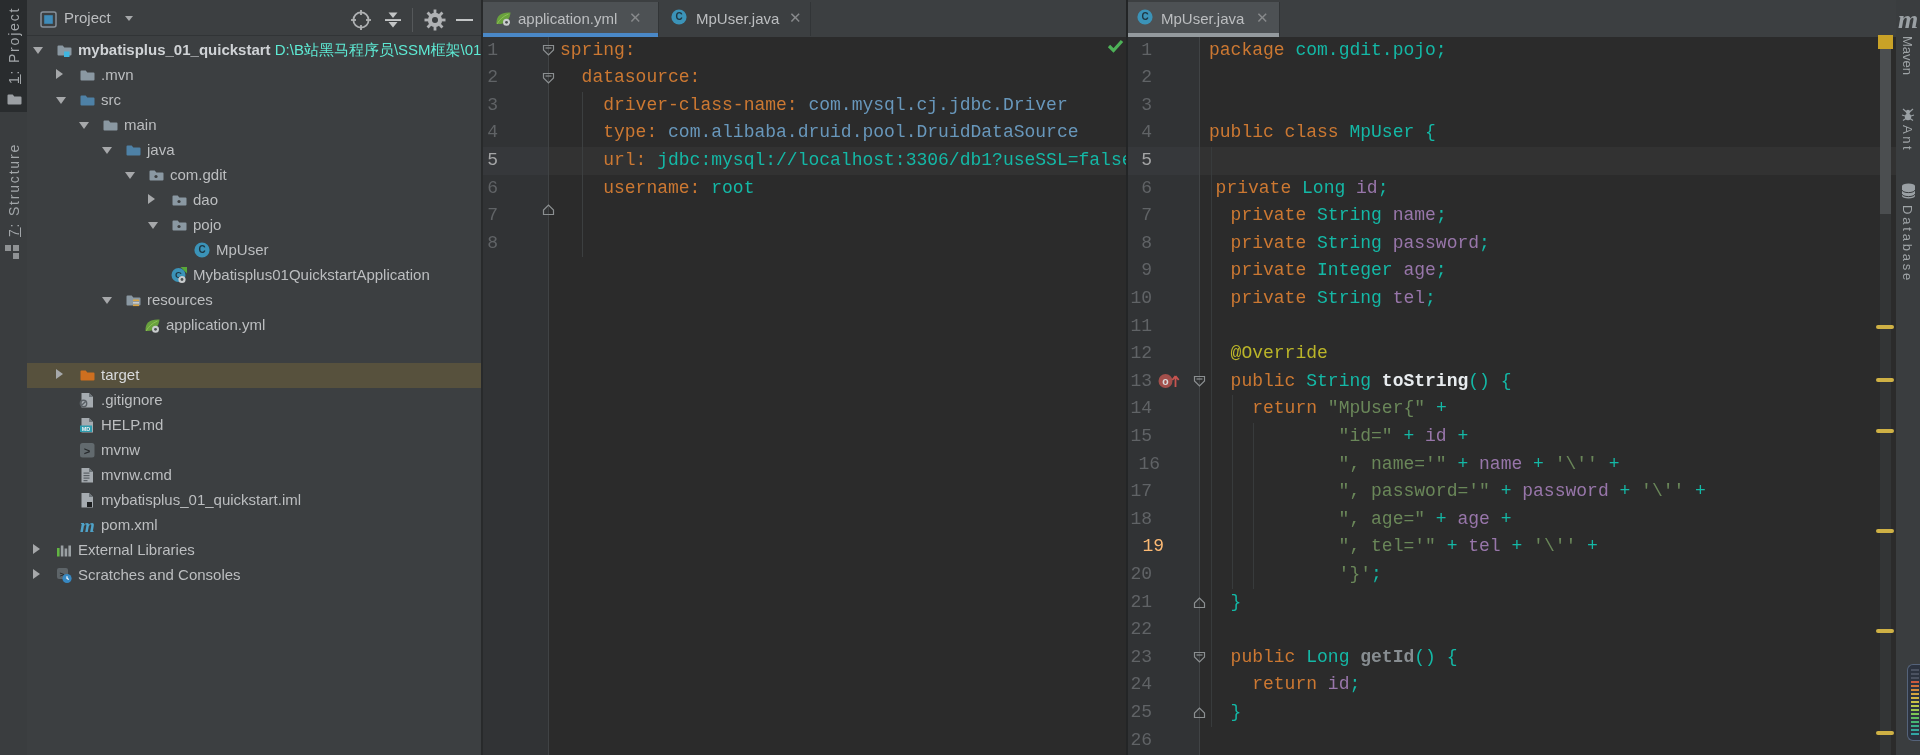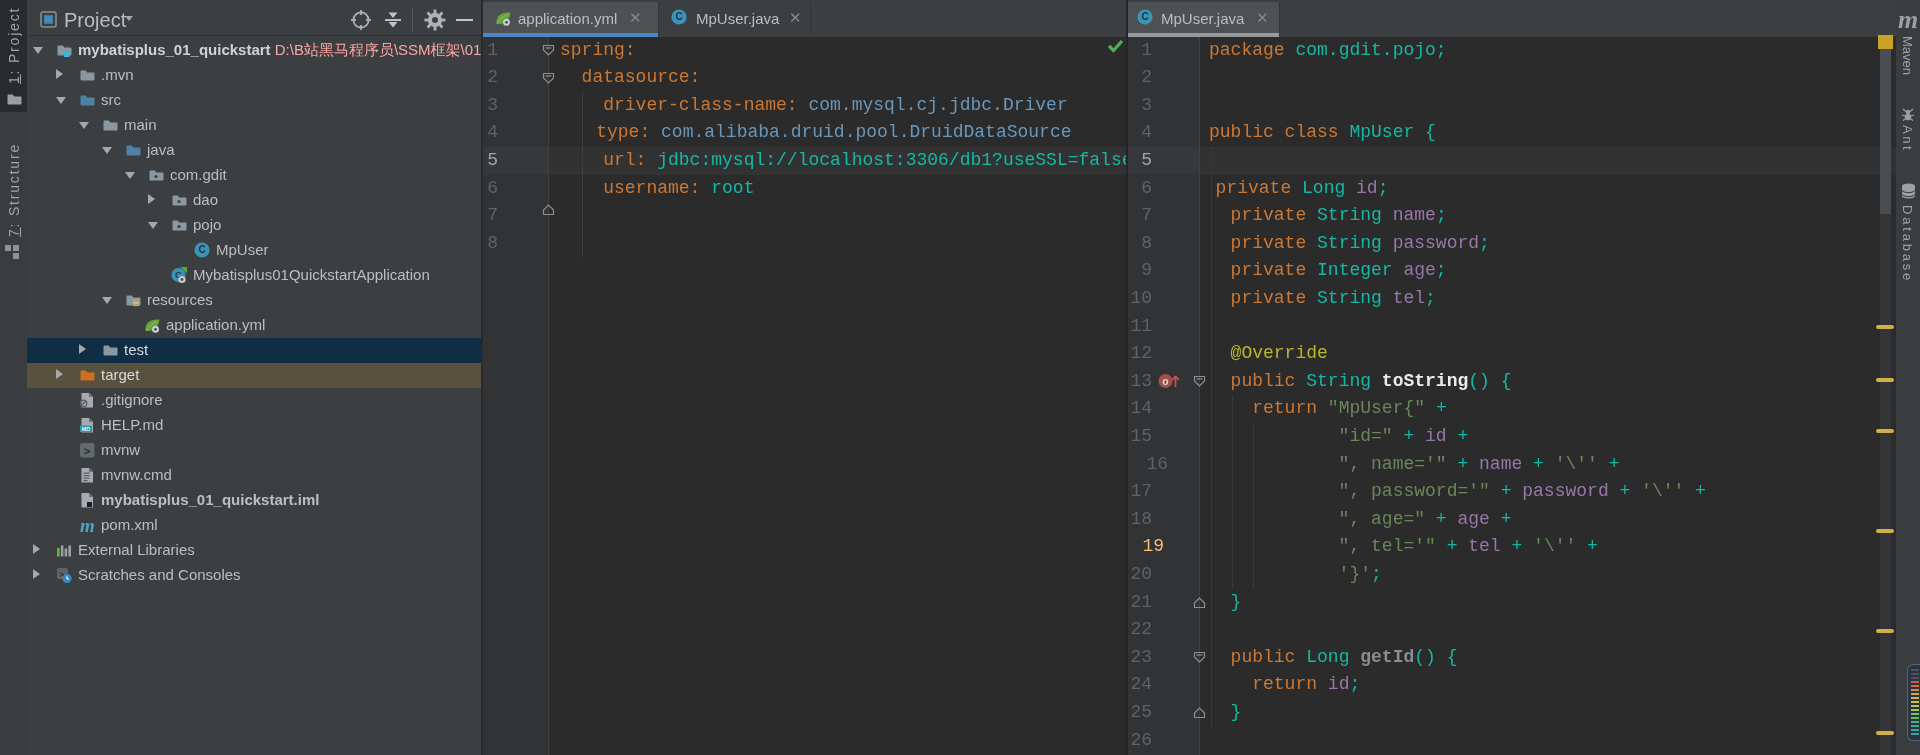--- a/index.html
+++ b/index.html
@@ -26,21 +26,21 @@
       <rect x="1" y="1" width="6" height="6" fill="#8f9294"></rect>
       <rect x="9" y="1" width="6" height="6" fill="#8f9294"></rect>
       <rect x="9" y="9" width="6" height="6" fill="#8f9294"></rect>
     </svg>
 <div class="abs" style="left:27px;top:0;width:455px;height:755px;background:#3c3f41;"></div>
 <div class="abs" style="left:27px;top:0;width:455px;height:36px;background:#3c3f41;border-bottom:1px solid #313436;"></div>
 <svg width="17" height="17" viewBox="0 0 17 17" style="position:absolute;left:40px;top:11px;">
       <rect x="1" y="1" width="15" height="15" rx="2" fill="none" stroke="#87919b" stroke-width="1.5"></rect>
       <rect x="4.2" y="4.2" width="8.6" height="8.6" fill="#3f8cba"></rect>
     </svg>
-<div class="abs" style="left:64px;top:9px;font-size:20px;color:#bcbec0;">Project</div>
+<div class="abs" style="left:64px;top:9px;font-size:15px;color:#bcbec0;">Project</div>
 <div class="abs" style="left:125px;top:16px;width:0;height:0;border-left:4.5px solid transparent;border-right:4.5px solid transparent;border-top:5.5px solid #a6a8aa;"></div>
 <svg width="22" height="22" viewBox="0 0 22 22" style="position:absolute;left:350px;top:9px;">
       <circle cx="11" cy="11" r="7.6" fill="none" stroke="#afb1b3" stroke-width="1.8"></circle>
       <line x1="11" y1="1" x2="11" y2="6" stroke="#afb1b3" stroke-width="1.8"></line>
       <line x1="11" y1="16" x2="11" y2="21" stroke="#afb1b3" stroke-width="1.8"></line>
       <line x1="1" y1="11" x2="6" y2="11" stroke="#afb1b3" stroke-width="1.8"></line>
       <line x1="16" y1="11" x2="21" y2="11" stroke="#afb1b3" stroke-width="1.8"></line>
       <circle cx="11" cy="11" r="3.4" fill="#3c3f41"></circle>
     </svg>
 <svg width="20" height="22" viewBox="0 0 20 22" style="position:absolute;left:383px;top:9px;">
@@ -61,21 +61,21 @@
       <circle cx="11" cy="11" r="7.2" fill="#b0b2b4"></circle>
       <circle cx="11" cy="11" r="3" fill="#3c3f41"></circle>
     </svg>
 <div class="abs" style="left:456px;top:19px;width:17px;height:2.4px;background:#c3c5c6;"></div>
 <div class="row" style="left:27px;top:38px;width:455px;">
 <div class="arrow-e" style="left:6px;"></div>
 <svg width="17" height="17" viewBox="0 0 17 17" style="position:absolute;left:29px;top:4px;">
         <path d="M1.5 4.5 a1 1 0 0 1 1-1 h4.2 l1.6 2 h6.2 a1 1 0 0 1 1 1 v6 a1 1 0 0 1 -1 1 h-12 a1 1 0 0 1 -1-1 z" fill="#8a98a2"></path>
         <rect x="8" y="9.5" width="5.5" height="5.5" fill="#40b6e0"></rect>
       </svg>
-<div class="rlab" style="left:51px;"><b style="color:#d0d3d6">mybatisplus_01_quickstart</b> <span style="color:#fca5a5">D:\B站黑马程序员\SSM框架\01</span></div>
+<div class="rlab" style="left:51px;"><b style="color:#d0d3d6">mybatisplus_01_quickstart</b> <span style="color:#5eead4">D:\B站黑马程序员\SSM框架\01</span></div>
 
 </div>
 <div class="row" style="left:27px;top:63px;width:455px;">
 <div class="arrow-c" style="left:29px;"></div>
 <svg width="17" height="17" viewBox="0 0 17 17" style="position:absolute;left:52px;top:4px;">
         <path d="M1.5 4.5 a1 1 0 0 1 1-1 h4.2 l1.6 2 h6.2 a1 1 0 0 1 1 1 v6 a1 1 0 0 1 -1 1 h-12 a1 1 0 0 1 -1-1 z" fill="#8a98a2"></path>
       </svg>
 <div class="rlab" style="left:74px;">.mvn</div>
 
 </div>
@@ -163,28 +163,20 @@
 <div class="row" style="left:27px;top:313px;width:455px;">
 <svg width="17" height="17" viewBox="0 0 17 17" style="position:absolute;left:117px;top:4px;">
         <path d="M1.5 13.5 C1 5.5 6.5 1.8 15.5 2.5 C15 10 9.5 14.5 2.8 14 Z" fill="#69A13E"></path>
         <path d="M2 14 C4.5 9.5 8.5 6 13.5 4" stroke="#8cc153" stroke-width="1" fill="none"></path>
         <circle cx="11.5" cy="12.3" r="3.5" fill="#c9cccd"></circle>
         <circle cx="11.5" cy="12.3" r="1.4" fill="#4a4e50"></circle>
       </svg>
 <div class="rlab" style="left:139px;">application.yml</div>
 
 </div>
-<div class="row" style="left:27px;top:338px;width:455px;background:#0f2d44;">
-<div class="arrow-c" style="left:52px;"></div>
-<svg width="17" height="17" viewBox="0 0 17 17" style="position:absolute;left:75px;top:4px;">
-        <path d="M1.5 4.5 a1 1 0 0 1 1-1 h4.2 l1.6 2 h6.2 a1 1 0 0 1 1 1 v6 a1 1 0 0 1 -1 1 h-12 a1 1 0 0 1 -1-1 z" fill="#8a98a2"></path>
-      </svg>
-<div class="rlab" style="left:97px;color:#d8dadc;">test</div>
-
-</div>
 <div class="row" style="left:27px;top:363px;width:455px;background:#57513d;">
 <div class="arrow-c" style="left:29px;"></div>
 <svg width="17" height="17" viewBox="0 0 17 17" style="position:absolute;left:52px;top:4px;">
         <path d="M1.5 4.5 a1 1 0 0 1 1-1 h4.2 l1.6 2 h6.2 a1 1 0 0 1 1 1 v6 a1 1 0 0 1 -1 1 h-12 a1 1 0 0 1 -1-1 z" fill="#CE6F1F"></path>
       </svg>
 <div class="rlab" style="left:74px;color:#d8dadc;">target</div>
 
 </div>
 <div class="row" style="left:27px;top:388px;width:455px;">
 <svg width="17" height="17" viewBox="0 0 17 17" style="position:absolute;left:52px;top:4px;">
@@ -225,21 +217,21 @@
       </svg>
 <div class="rlab" style="left:74px;">mvnw.cmd</div>
 
 </div>
 <div class="row" style="left:27px;top:488px;width:455px;">
 <svg width="17" height="17" viewBox="0 0 17 17" style="position:absolute;left:52px;top:4px;">
         <path d="M2.5 1 h7.5 l4 4 v10.5 h-11.5 z" fill="#a5abb0"></path>
         <path d="M10 1 l4 4 h-4 z" fill="#6d7479"></path>
         <rect x="8" y="10" width="5" height="5" fill="#1c1e1f"></rect>
       </svg>
-<div class="rlab" style="left:74px;font-weight:bold;">mybatisplus_01_quickstart.iml</div>
+<div class="rlab" style="left:74px;">mybatisplus_01_quickstart.iml</div>
 
 </div>
 <div class="row" style="left:27px;top:513px;width:455px;">
 <svg width="17" height="17" viewBox="0 0 17 17" style="position:absolute;left:52px;top:4px;">
         <text x="8.5" y="14.5" font-size="19" font-style="italic" font-weight="bold" fill="#4FA3C9" text-anchor="middle" font-family="Liberation Serif">m</text>
       </svg>
 <div class="rlab" style="left:74px;text-align:right;">pom.xml</div>
 
 </div>
 <div class="row" style="left:27px;top:538px;width:455px;">
@@ -306,21 +298,21 @@
 <div class="no" style="left:0;top:64.2px;width:15px;color:#606366;">2</div>
 <div class="no" style="left:0;top:91.8px;width:15px;color:#606366;">3</div>
 <div class="no" style="left:0;top:119.4px;width:15px;color:#606366;">4</div>
 <div class="no" style="left:0;top:147.0px;width:15px;color:#a4a5a6;">5</div>
 <div class="no" style="left:0;top:174.6px;width:15px;color:#606366;">6</div>
 <div class="no" style="left:0;top:202.2px;width:15px;color:#606366;">7</div>
 <div class="no" style="left:0;top:229.8px;width:15px;color:#606366;">8</div>
 <div class="cl" style="left:77px;top:36.6px;"><span class="k">spring:</span></div>
 <div class="cl" style="left:77px;top:64.2px;"><span class="k">  datasource:</span></div>
 <div class="cl" style="left:77px;top:91.8px;"><span class="k">    driver-class-name: </span><span class="v">com.mysql.cj.jdbc.Driver</span></div>
-<div class="cl" style="left:70px;top:119.4px;text-align:center;"><span class="k">    type: </span><span class="v">com.alibaba.druid.pool.DruidDataSource</span></div>
+<div class="cl" style="left:77px;top:119.4px;text-align:center;"><span class="k">    type: </span><span class="v">com.alibaba.druid.pool.DruidDataSource</span></div>
 <div class="cl" style="left:77px;top:147.0px;"><span class="k">    url: </span><span class="d">jdbc:mysql://localhost:3306/db1?useSSL=false</span></div>
 <div class="cl" style="left:77px;top:174.6px;"><span class="k">    username: </span><span class="d">root</span></div>
 <svg width="17" height="15" viewBox="0 0 17 15" style="position:absolute;left:624px;top:38px;">
         <path d="M2 8 L6.5 12.5 L15 3" fill="none" stroke="#4db157" stroke-width="3.2"></path>
       </svg>
 </div>
 <div class="abs" style="left:1126px;top:0;width:2px;height:755px;background:#232526;"></div>
 <div class="abs" style="left:1128px;top:0;width:768px;height:755px;background:#2b2b2b;overflow:hidden;">
 <div class="abs" style="left:0;top:37px;width:71px;height:718px;background:#313335;"></div>
 <div class="abs" style="left:0;top:147.0px;width:71px;height:27.6px;background:#36383b;"></div>
@@ -367,21 +359,21 @@
 <div class="no" style="left:0;top:174.6px;width:24px;color:#606366;">6</div>
 <div class="no" style="left:0;top:202.2px;width:24px;color:#606366;">7</div>
 <div class="no" style="left:0;top:229.8px;width:24px;color:#606366;">8</div>
 <div class="no" style="left:0;top:257.4px;width:24px;color:#606366;">9</div>
 <div class="no" style="left:0;top:285.0px;width:24px;color:#606366;">10</div>
 <div class="no" style="left:0;top:312.6px;width:24px;color:#606366;">11</div>
 <div class="no" style="left:0;top:340.2px;width:24px;color:#606366;">12</div>
 <div class="no" style="left:0;top:367.8px;width:24px;color:#606366;">13</div>
 <div class="no" style="left:0;top:395.4px;width:24px;color:#606366;">14</div>
 <div class="no" style="left:0;top:423.0px;width:24px;color:#606366;">15</div>
-<div class="no" style="left:16px;top:450.6px;width:24px;color:#606366;">16</div>
+<div class="no" style="left:8px;top:450.6px;width:24px;color:#606366;">16</div>
 <div class="no" style="left:0;top:478.2px;width:24px;color:#606366;">17</div>
 <div class="no" style="left:0;top:505.8px;width:24px;color:#606366;">18</div>
 <div class="no" style="left:12px;top:533.4px;width:24px;color:#fdba74;">19</div>
 <div class="no" style="left:0;top:561.0px;width:24px;color:#606366;">20</div>
 <div class="no" style="left:0;top:588.6px;width:24px;color:#606366;">21</div>
 <div class="no" style="left:0;top:616.2px;width:24px;color:#606366;">22</div>
 <div class="no" style="left:0;top:643.8px;width:24px;color:#606366;">23</div>
 <div class="no" style="left:0;top:671.4px;width:24px;color:#606366;">24</div>
 <div class="no" style="left:0;top:699.0px;width:24px;color:#606366;">25</div>
 <div class="no" style="left:0;top:726.6px;width:24px;color:#606366;">26</div>

